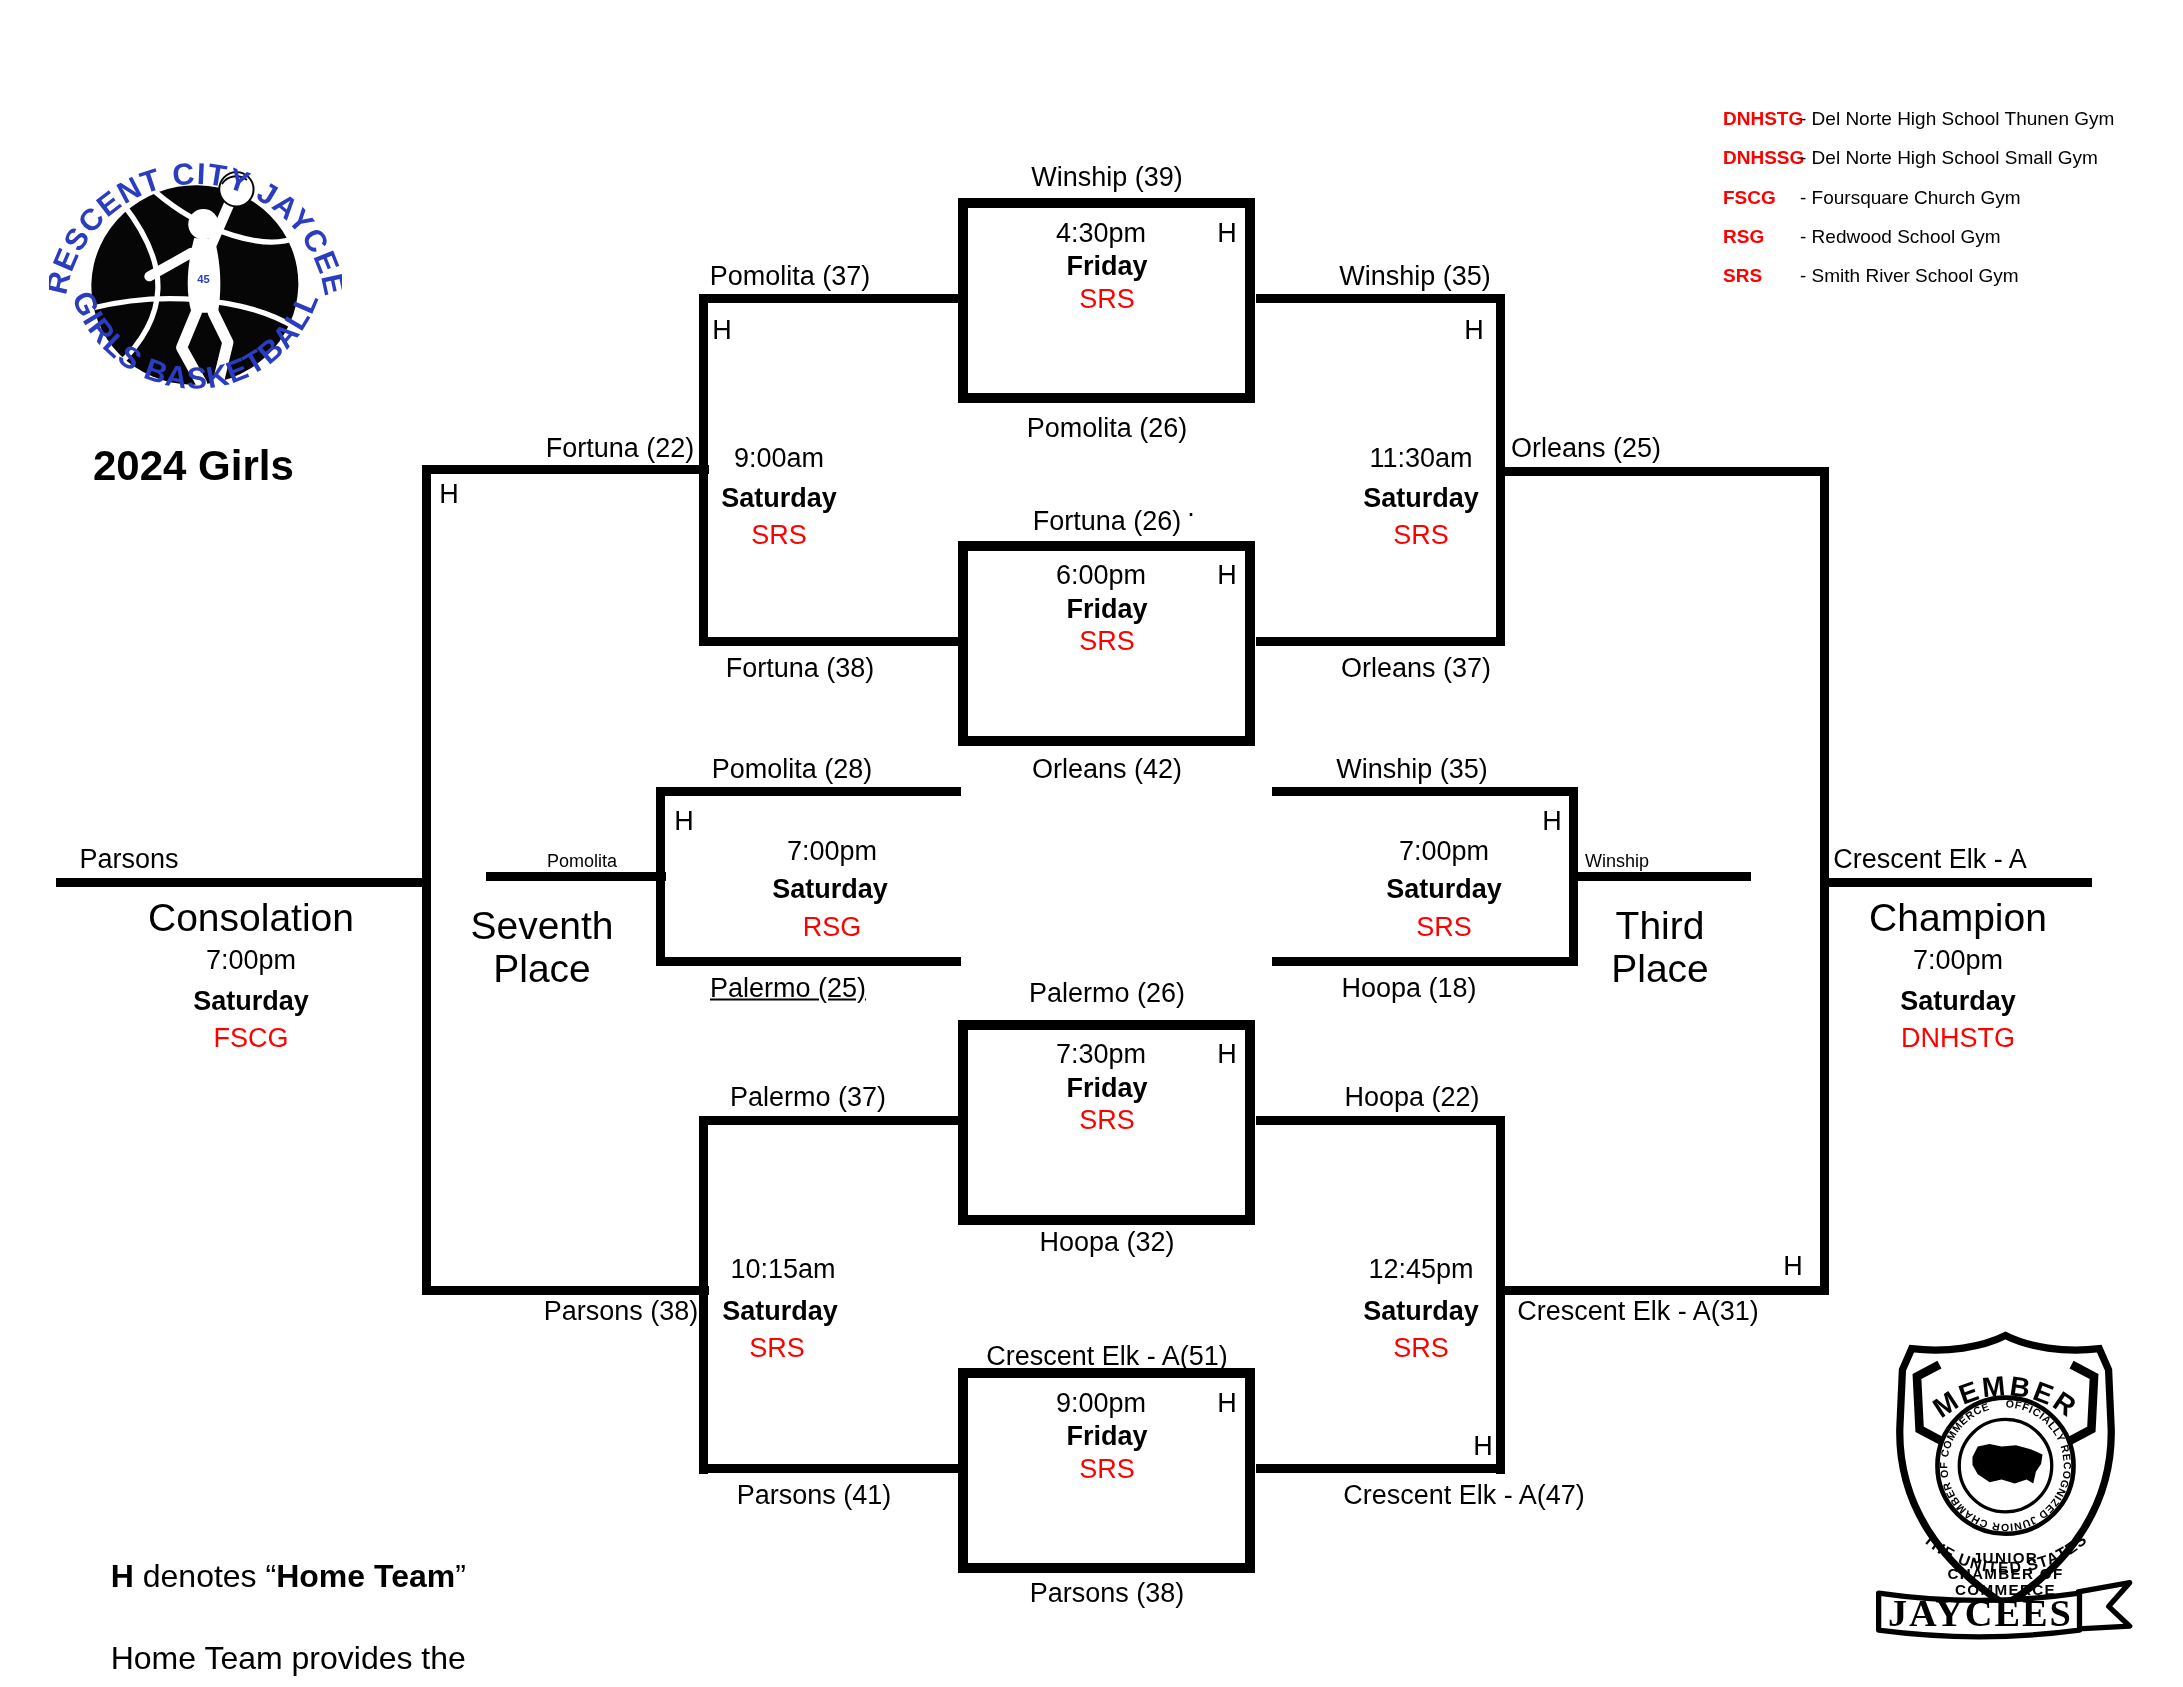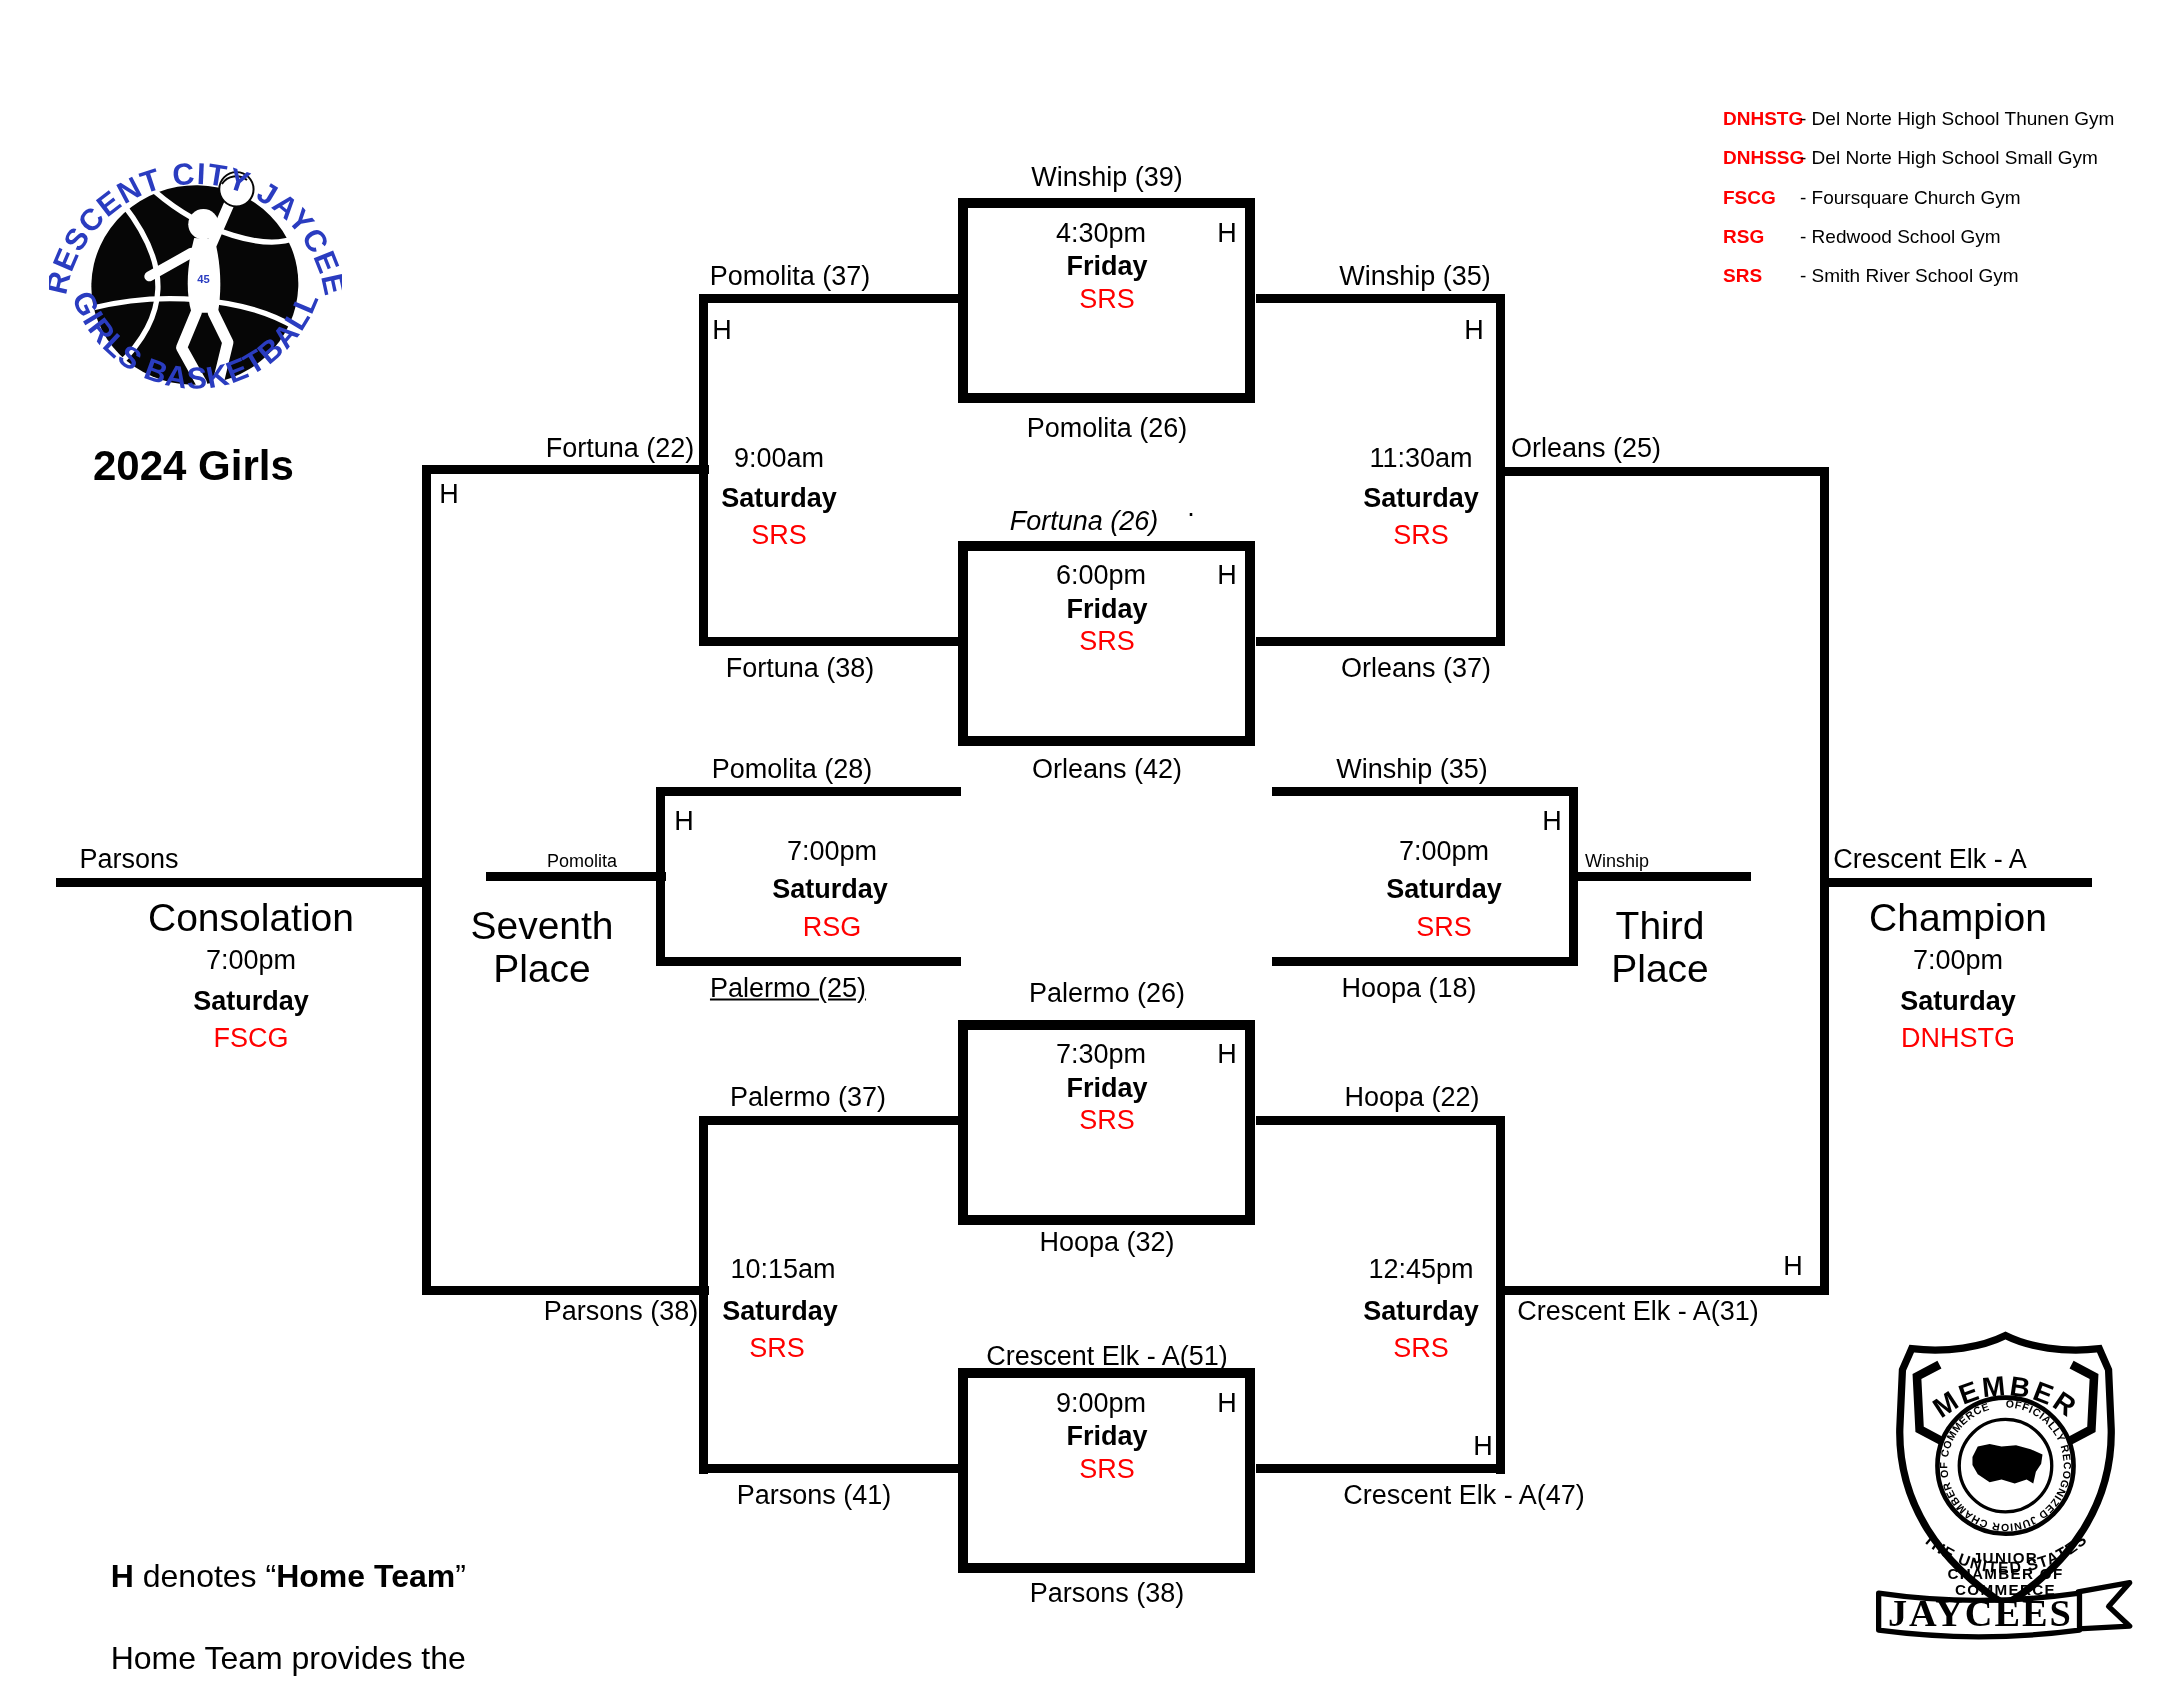--- a/index.html
+++ b/index.html
@@ -121,21 +121,21 @@
   <div class="gamebox" style="left:958px; top:1368px; height:205px;"></div>
 
   <div class="lbl" style="left:1107px; top:177px;">Winship (39)</div>
   <div class="lbl" style="left:1101px; top:233px;">4:30pm</div>
   <div class="lbl" style="left:1227px; top:233px;">H</div>
   <div class="lbl bold" style="left:1107px; top:266px;">Friday</div>
   <div class="lbl red" style="left:1107px; top:299px;">SRS</div>
   <div class="lbl" style="left:1107px; top:428px;">Pomolita (26)</div>
   <div class="lbl" style="left:1191px; top:507px;">.</div>
 
-  <div class="lbl" style="left:1084px; top:521px;font-style:italic;">Fortuna (26)</div>
+  <div class="lbl" style="left:1107px; top:521px;">Fortuna (26)</div>
   <div class="lbl" style="left:1101px; top:575px;">6:00pm</div>
   <div class="lbl" style="left:1227px; top:575px;">H</div>
   <div class="lbl bold" style="left:1107px; top:609px;">Friday</div>
   <div class="lbl red" style="left:1107px; top:641px;">SRS</div>
   <div class="lbl" style="left:1107px; top:769px;">Orleans  (42)</div>
 
   <div class="lbl" style="left:1107px; top:993px;">Palermo (26)</div>
   <div class="lbl" style="left:1101px; top:1054px;">7:30pm</div>
   <div class="lbl" style="left:1227px; top:1054px;">H</div>
   <div class="lbl bold" style="left:1107px; top:1088px;">Friday</div>

